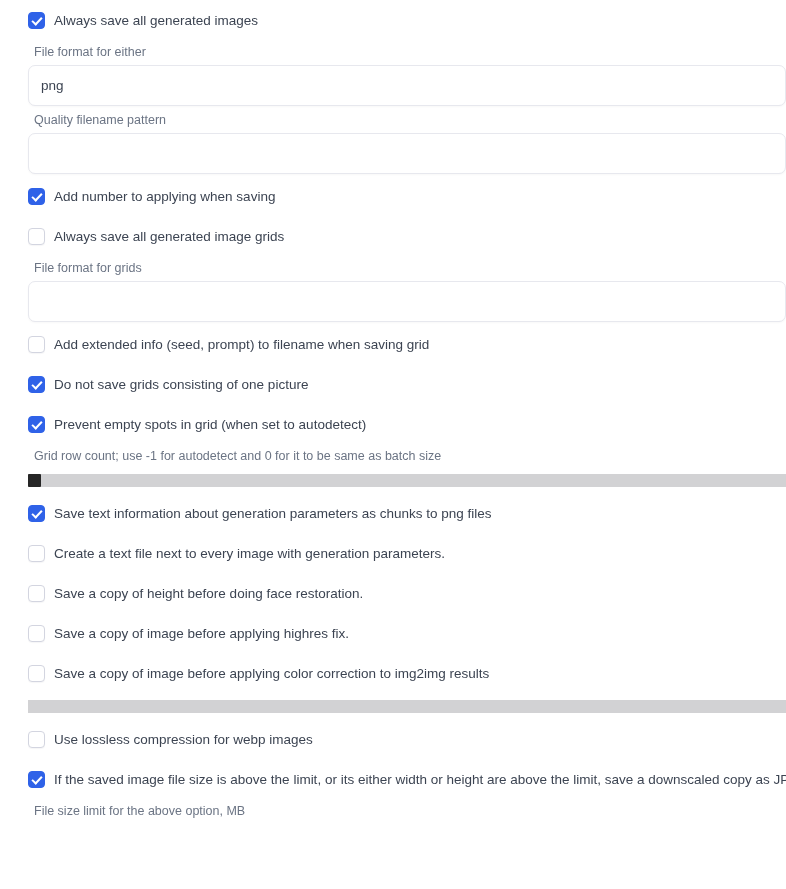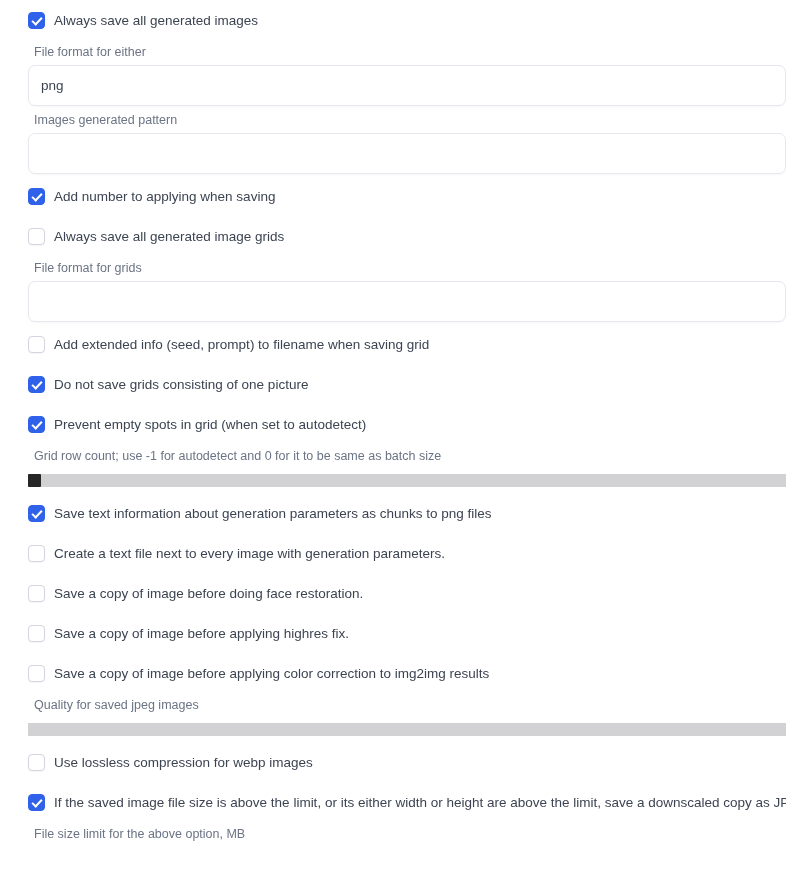--- a/index.html
+++ b/index.html
@@ -133,21 +133,21 @@
 
 <div class="panel" id="panel">
     <div class="cb-row">
       <span class="cb on"></span>
       <span class="cb-label">Always save all generated images</span>
     </div>
     <div class="caption">File format for either</div>
     <div class="input-wrap">
       <input type="text" class="tbox" placeholder="" value="png" style="">
     </div>
-    <div class="caption">Images generated pattern</div>
+    <div class="caption">Quality filename pattern</div>
     <div class="input-wrap">
       <input type="text" class="tbox" placeholder="" value="" style="">
     </div>
     <div class="cb-row">
       <span class="cb on"></span>
       <span class="cb-label">Add number to applying when saving</span>
     </div>
     <div class="cb-row">
       <span class="cb off"></span>
       <span class="cb-label">Always save all generated image grids</span>
@@ -177,31 +177,30 @@
     <div class="cb-row">
       <span class="cb on"></span>
       <span class="cb-label">Save text information about generation parameters as chunks to png files</span>
     </div>
     <div class="cb-row">
       <span class="cb off"></span>
       <span class="cb-label">Create a text file next to every image with generation parameters.</span>
     </div>
     <div class="cb-row">
       <span class="cb off"></span>
-      <span class="cb-label">Save a copy of image before doing face restoration.</span>
+      <span class="cb-label">Save a copy of height before doing face restoration.</span>
     </div>
     <div class="cb-row">
       <span class="cb off"></span>
       <span class="cb-label">Save a copy of image before applying highres fix.</span>
     </div>
     <div class="cb-row">
       <span class="cb off"></span>
       <span class="cb-label">Save a copy of image before applying color correction to img2img results</span>
     </div>
-    <div class="caption">Quality for saved jpeg images</div>
     <div class="slider-wrap">
       <div class="slider no-thumb"></div>
     </div>
     <div class="cb-row">
       <span class="cb off"></span>
       <span class="cb-label">Use lossless compression for webp images</span>
     </div>
     <div class="cb-row">
       <span class="cb on"></span>
       <span class="cb-label">If the saved image file size is above the limit, or its either width or height are above the limit, save a downscaled copy as JPG</span>

